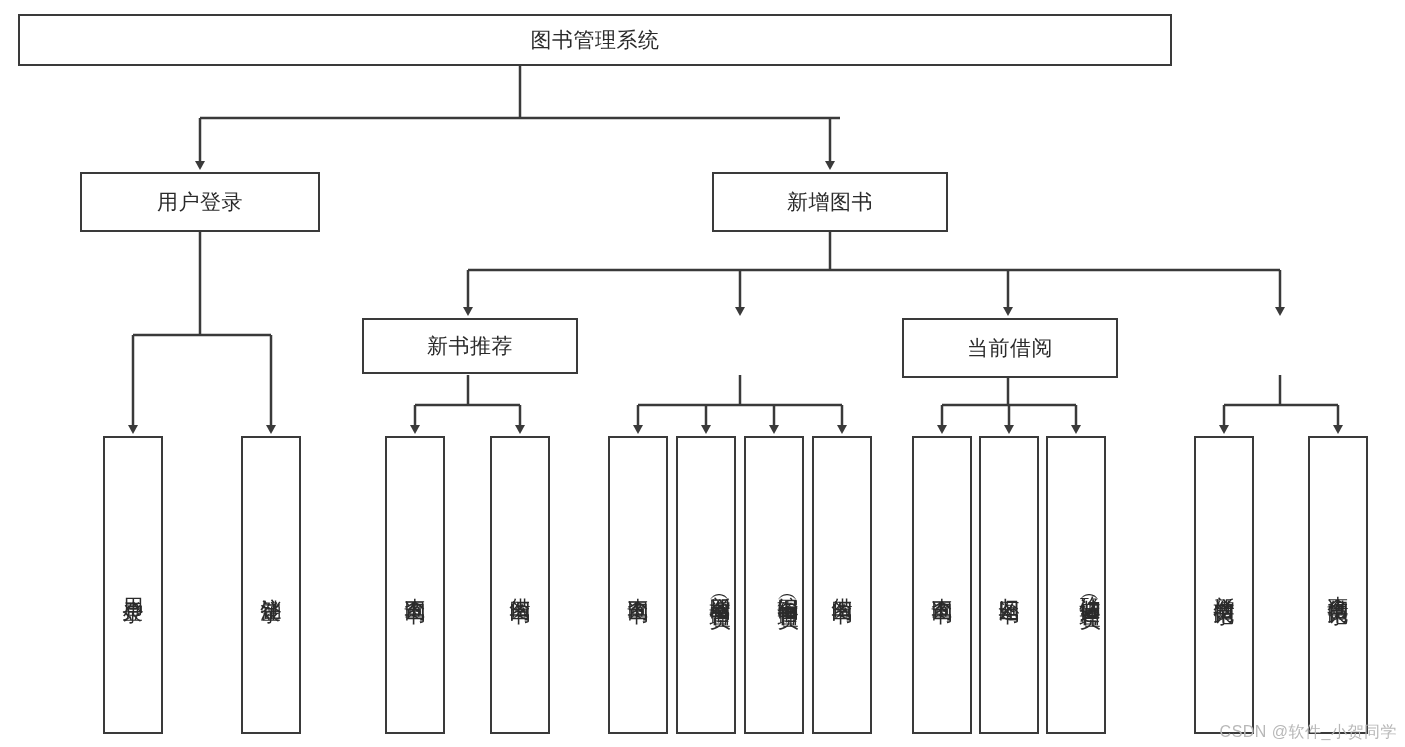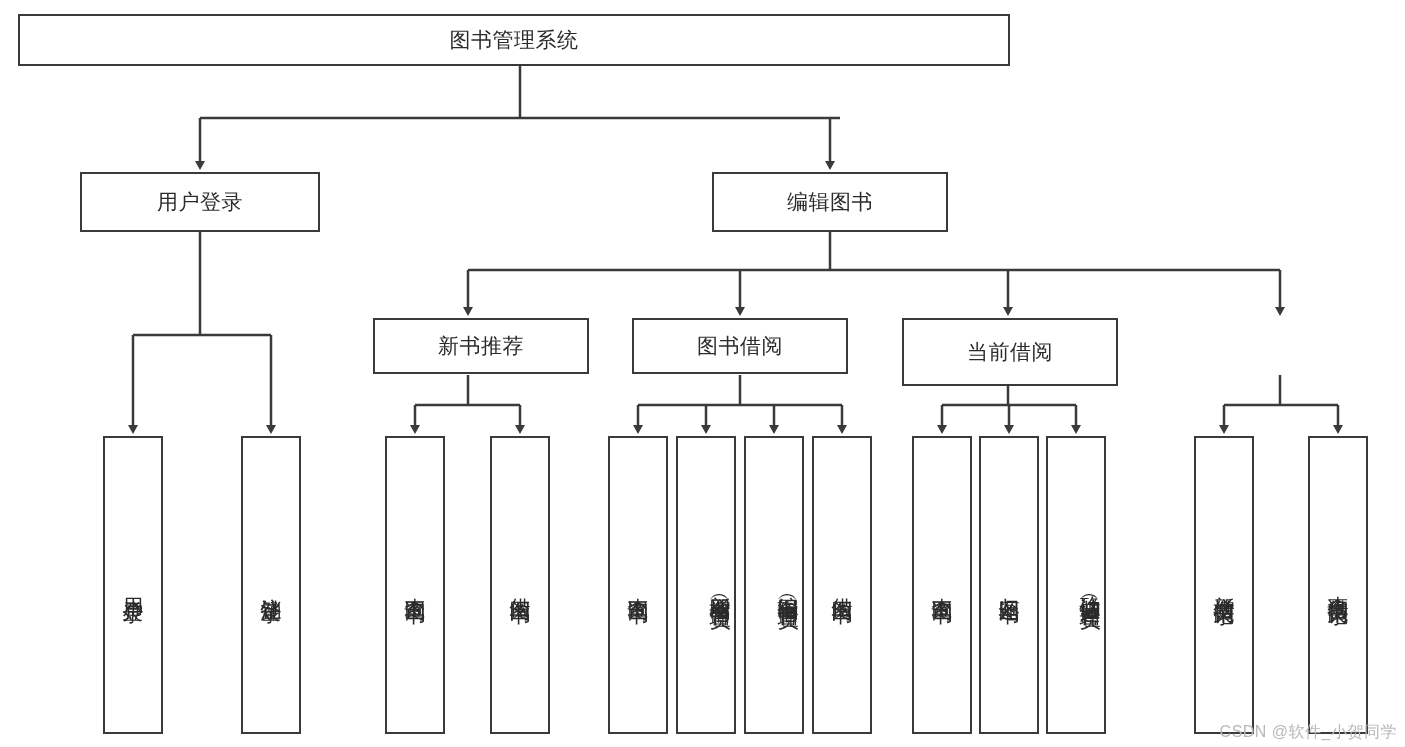--- a/index.html
+++ b/index.html
@@ -116,38 +116,35 @@
       <path d="M1009,405 L1009,426" marker-end="url(#arrow)"></path>
       <path d="M1076,405 L1076,426" marker-end="url(#arrow)"></path>
 
       <path d="M1280,375 L1280,405"></path>
       <path d="M1224,405 L1338,405"></path>
       <path d="M1224,405 L1224,426" marker-end="url(#arrow)"></path>
       <path d="M1338,405 L1338,426" marker-end="url(#arrow)"></path>
     </g>
   </svg>
 
-  <div class="node h" style="left:18px; top:14px; width:992px; height:52px;">
+  <div class="node h" style="left:18px; top:14px; width:1154px; height:52px;">
     <span class="node-label">图书管理系统</span>
   </div>
 
   <div class="node h" style="left:80px; top:172px; width:240px; height:60px;">
     <span class="node-label">用户登录</span>
   </div>
   <div class="node h" style="left:712px; top:172px; width:236px; height:60px;">
-    <span class="node-label">编辑图书</span>
+    <span class="node-label">新增图书</span>
   </div>
 
-  <div class="node h" style="left:362px; top:318px; width:216px; height:56px;margin-left:11px;">
+  <div class="node h" style="left:362px; top:318px; width:216px; height:56px;">
     <span class="node-label">新书推荐</span>
   </div>
-  <div class="node h" style="left:632px; top:318px; width:216px; height:56px;">
-    <span class="node-label">图书借阅</span>
-  </div>
-  <div class="node h" style="left:902px; top:318px; width:216px; height:68px;text-align:right;">
+  <div class="node h" style="left:902px; top:318px; width:216px; height:60px;text-align:right;">
     <span class="node-label">当前借阅</span>
   </div>
 
   <div class="node v mid" style="left:103px; top:436px; width:60px; height:298px;">
     <span class="node-label">用户登录</span>
   </div>
   <div class="node v mid" style="left:241px; top:436px; width:60px; height:298px;">
     <span class="node-label">注销登录</span>
   </div>
 

